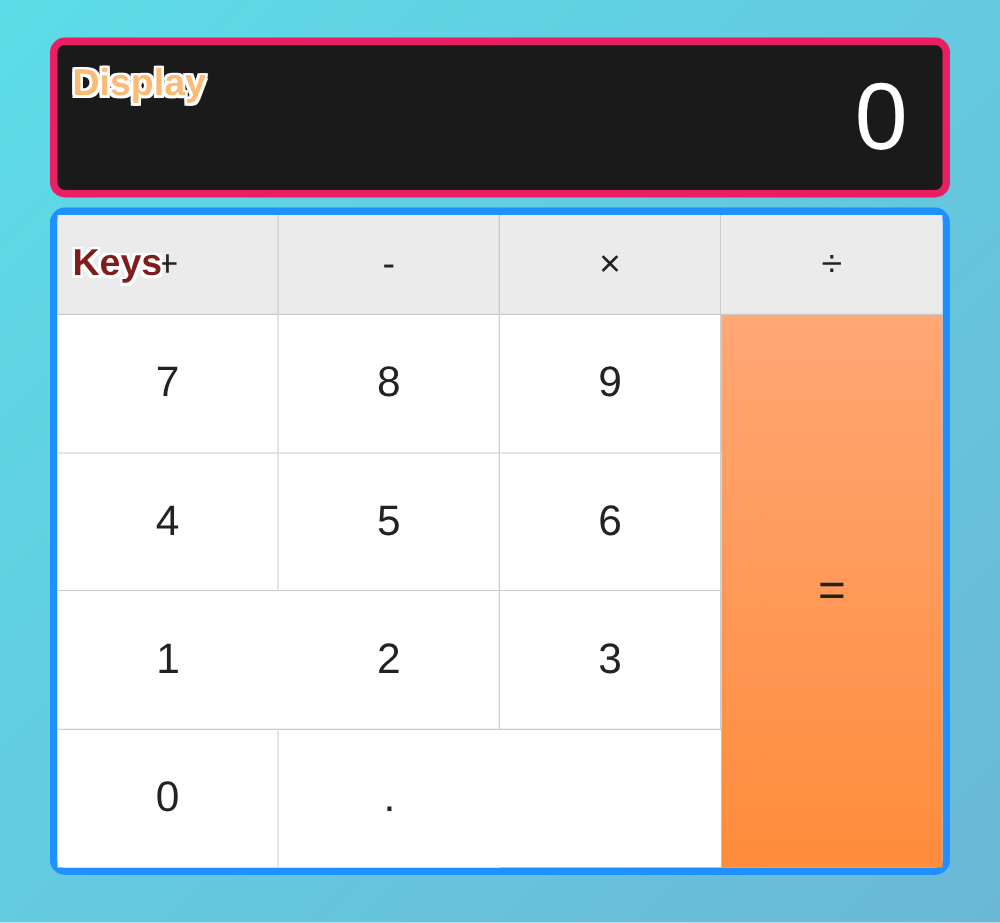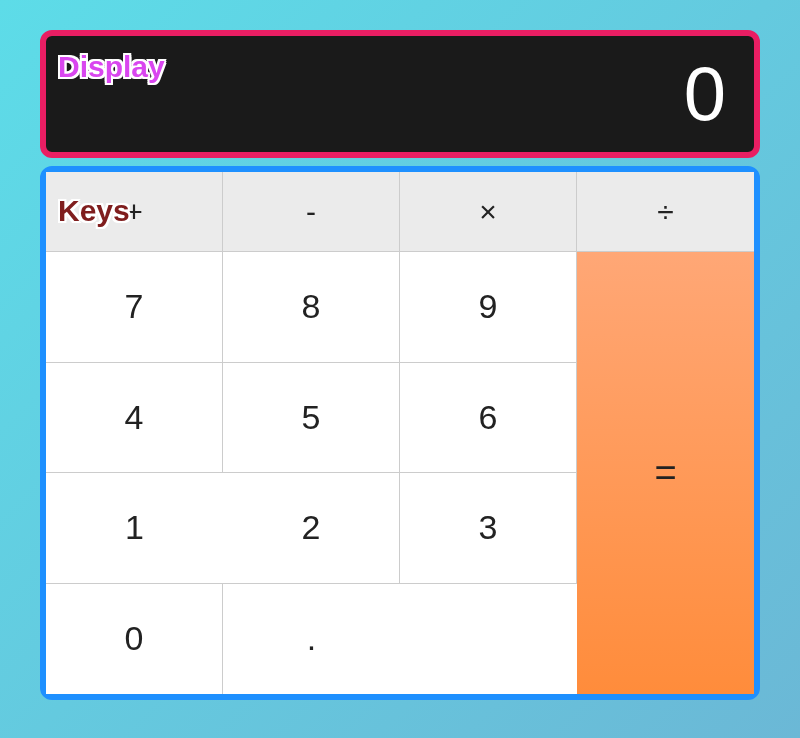--- a/index.html
+++ b/index.html
@@ -34,21 +34,21 @@
       align-items: center;
       justify-content: flex-end;
       padding: 0 28px;
       margin-bottom: 8px;
     }
 
     .display-label {
       position: absolute;
       left: 12px;
       top: 14px;
-      color: #d946ef;
+      color: #fdba74;
       font-size: 30px;
       font-weight: 700;
       text-shadow:
         -2px -2px 0 #fff,
          2px -2px 0 #fff,
         -2px  2px 0 #fff,
          2px  2px 0 #fff,
         -2px  0   0 #fff,
          2px  0   0 #fff,
          0   -2px 0 #fff,

